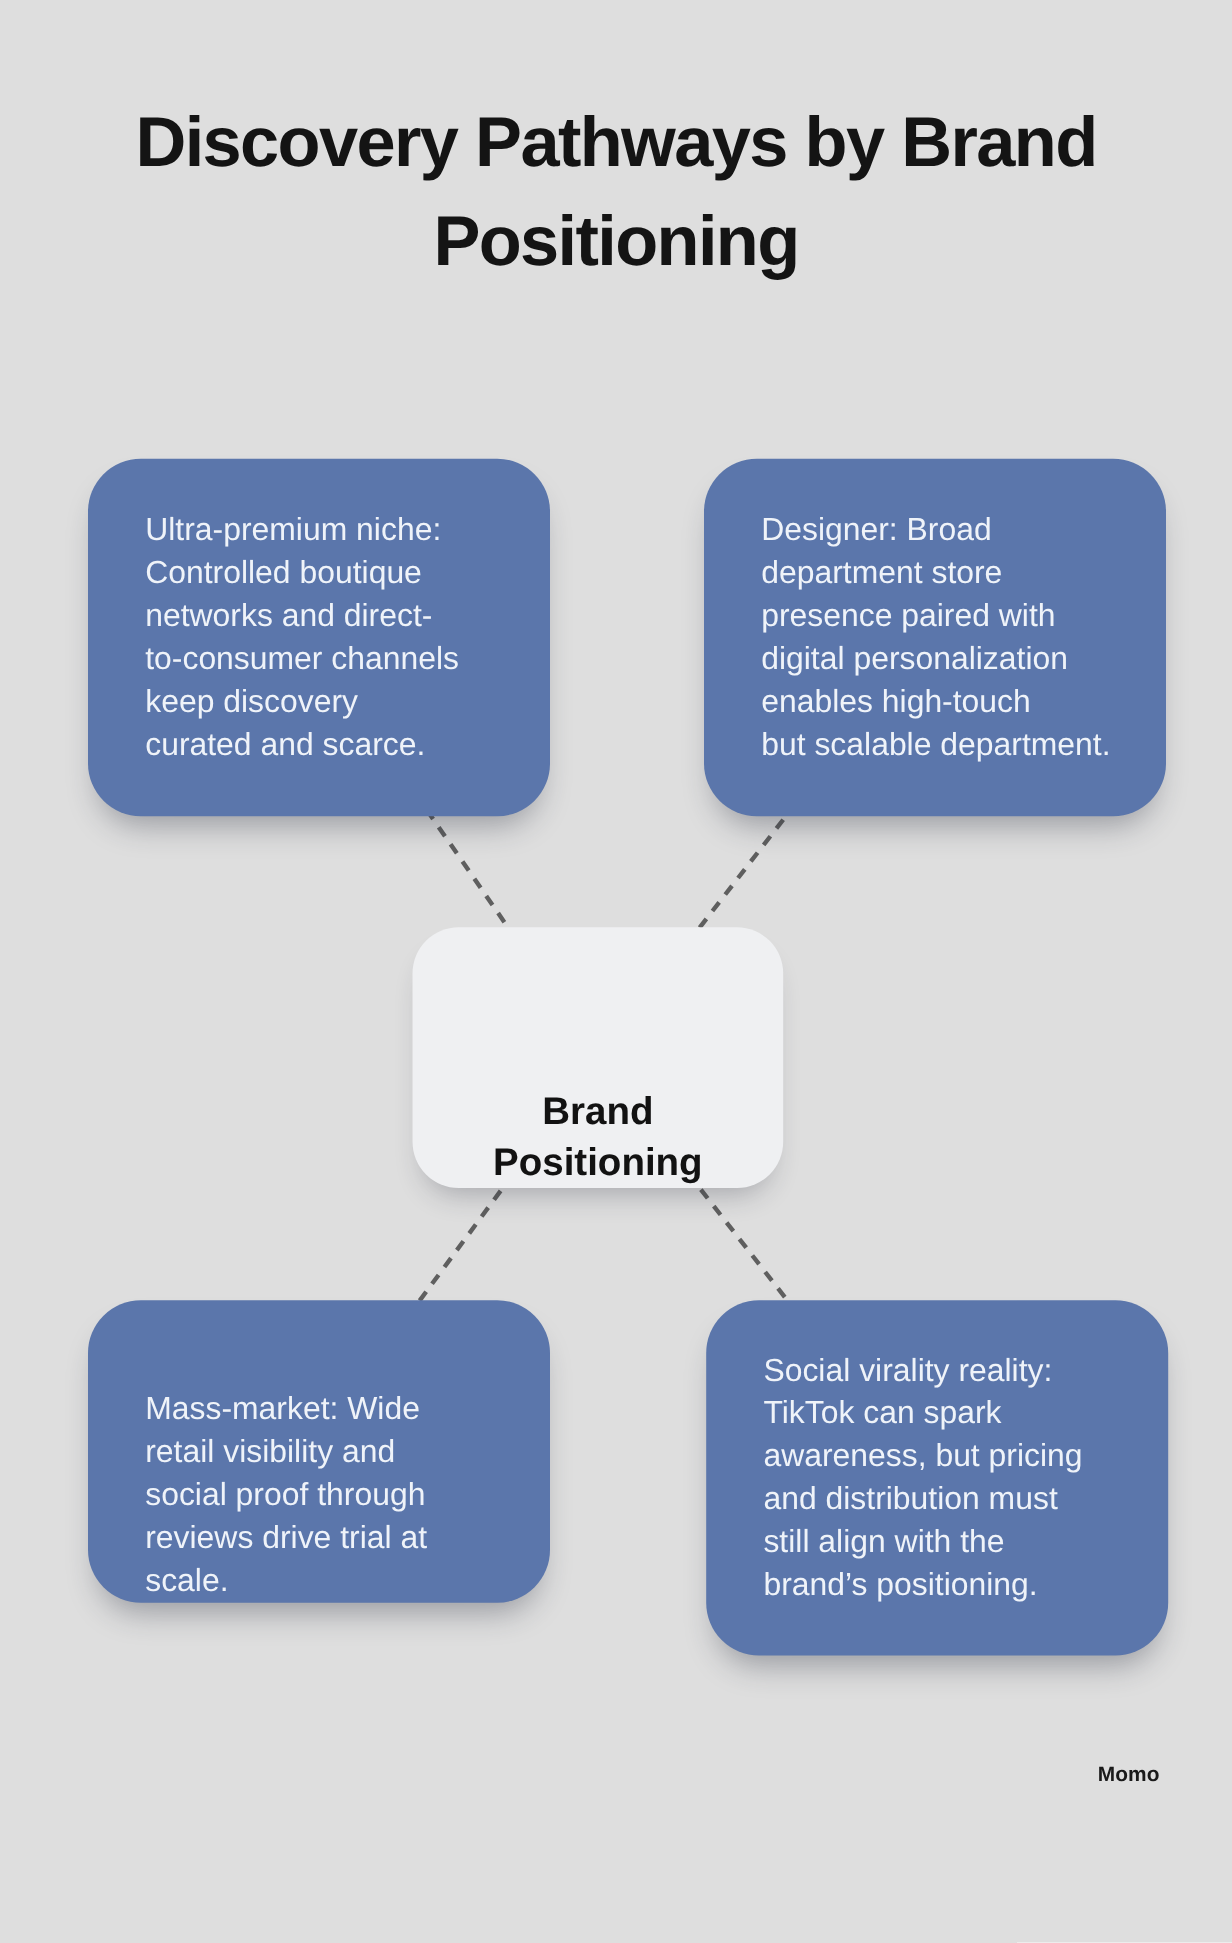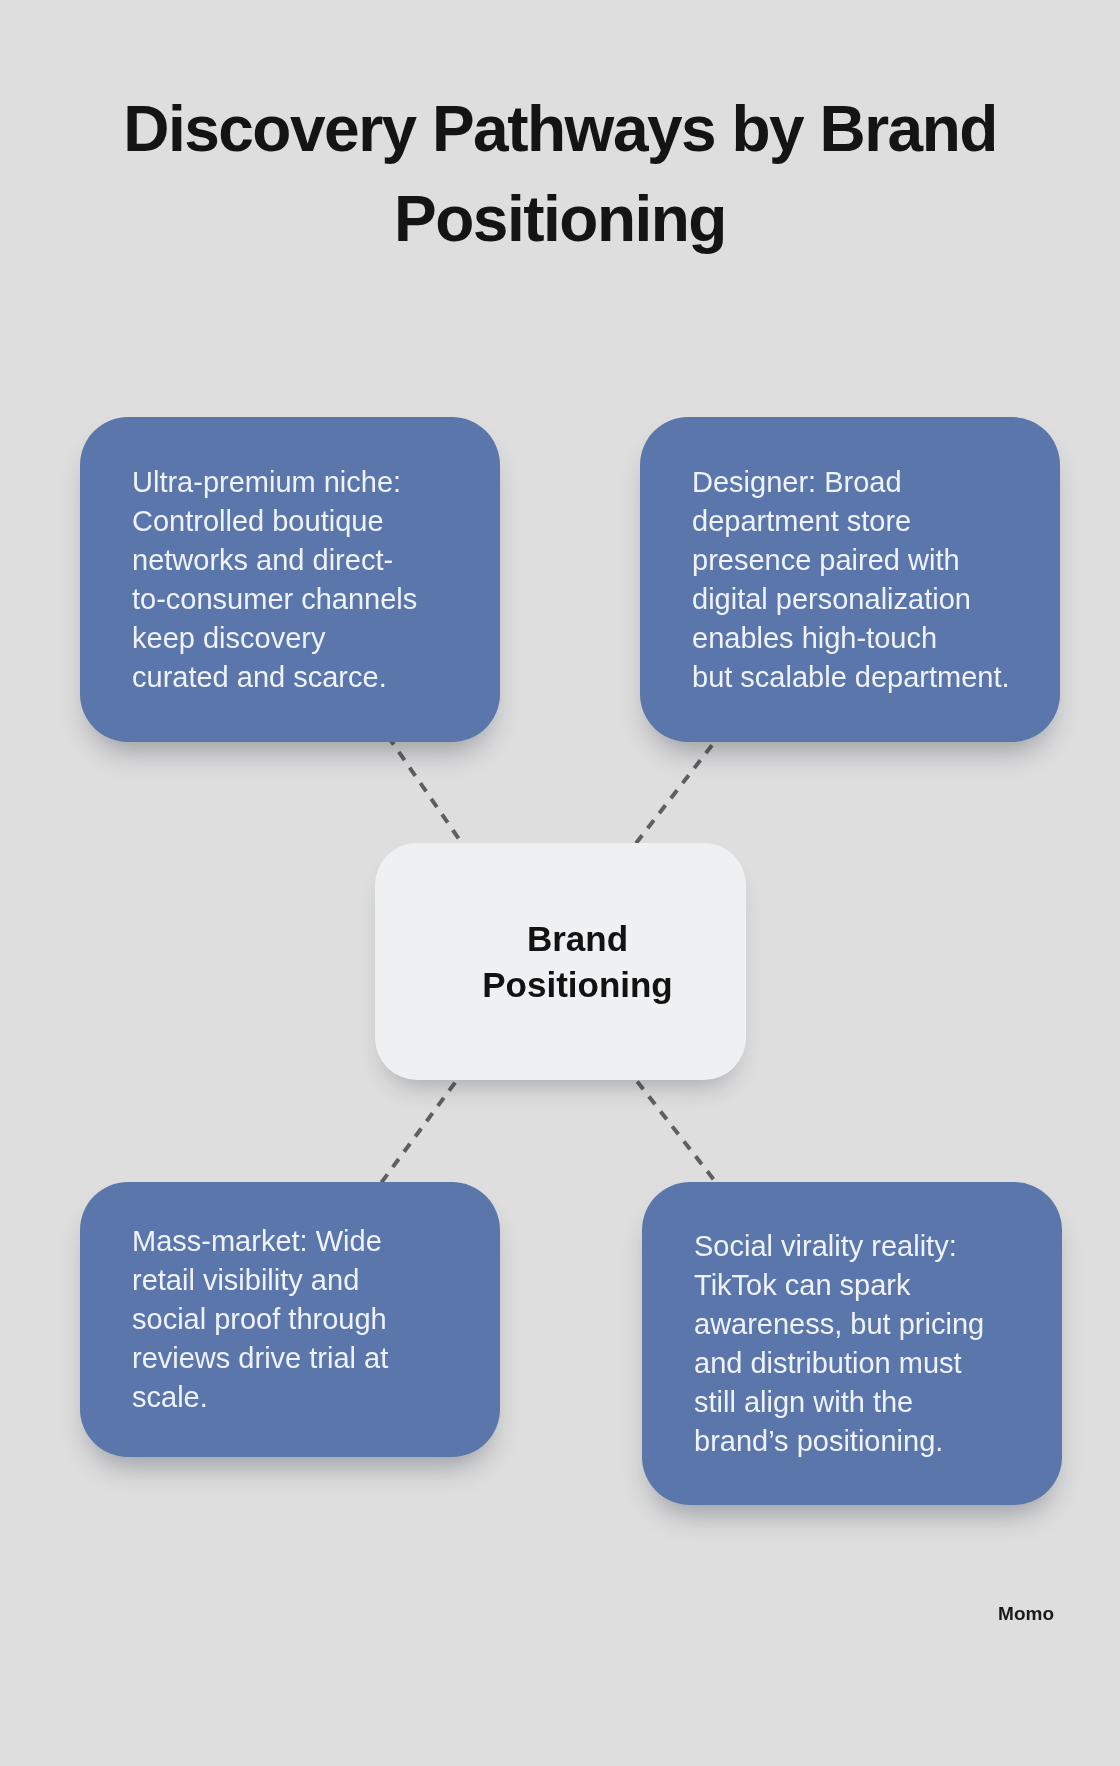--- a/index.html
+++ b/index.html
@@ -64,36 +64,35 @@
   .card-text {
     margin: 0;
     padding: 0 30px 0 32px;
     font-size: 29px;
     line-height: 39px;
     color: var(--card-text);
     white-space: pre-line;
   }
   .card-tl { left: 80px;  top: 417px;  width: 400px; height: 325px; }
   .card-tr { left: 640px; top: 417px;  width: 400px; height: 325px; }
-  .card-bl { left: 80px;  top: 1182px; width: 400px; height: 275px; }
+  .card-bl { left: 80px;  top: 1182px; width: 400px; height: 275px; align-items: flex-end; }
   .card-br { left: 642px; top: 1182px; width: 400px; height: 323px; }
   .center-node {
     position: absolute;
     z-index: 1;
     left: 375px;
     top: 843px;
     width: 337px;
     height: 237px;
     background: var(--center-bg);
     border-radius: 42px;
     box-shadow: 0 16px 26px -12px rgba(40, 45, 60, 0.32);
     display: flex;
-    align-items: center;
+    align-items: flex-end;
     justify-content: center;
-    padding-left: 34px;
   }
   .center-label {
     margin: 0;
     font-size: 35px;
     line-height: 46px;
     font-weight: 700;
     color: var(--center-text);
     text-align: center;
     white-space: pre-line;
   }

